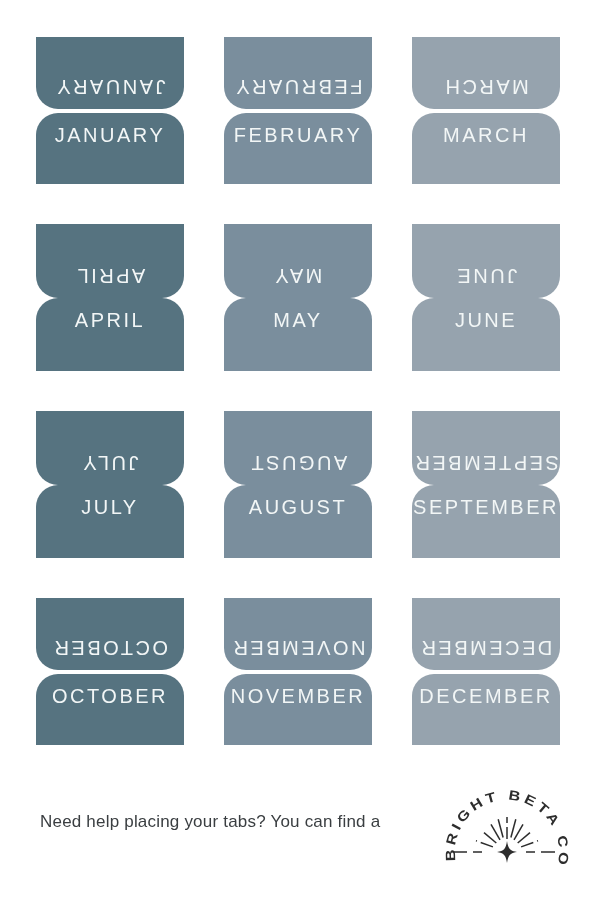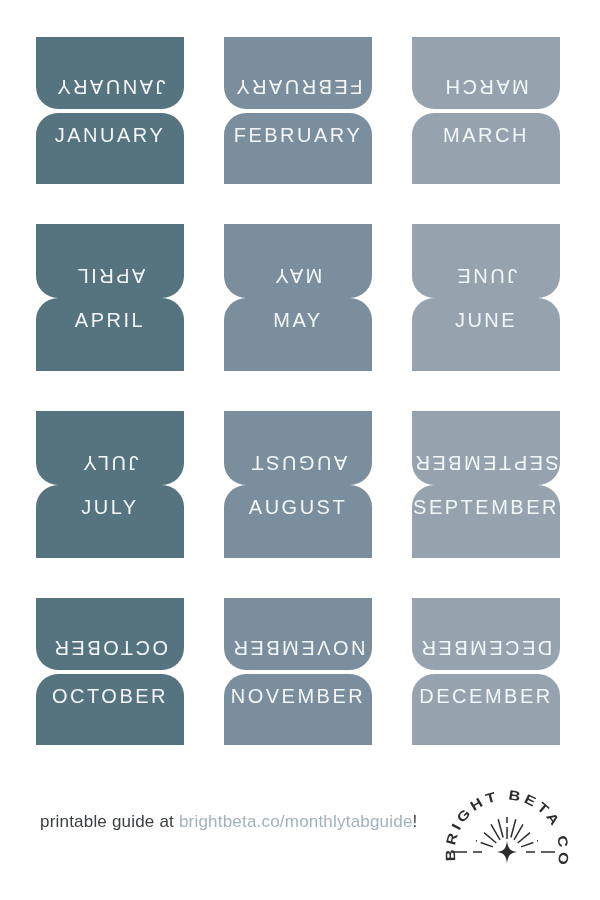--- a/index.html
+++ b/index.html
@@ -145,21 +145,21 @@
         <span class="label flipped">DECEMBER</span>
       </div>
     <div class="half bottom">
         <span class="label">DECEMBER</span>
       </div>
   </div>
 
 </div>
 
 <p class="footer-text" style="color: rgb(58, 62, 65);">
-  <span class="line"><span>printable guide at </span><a class="guide-link" style="color: rgb(161, 178, 188);">brightbeta.co/monthlytabguide</a><span>!</span></span>
+  <span class="line">Need help placing your tabs? You can find a</span>
 </p>
 
 <svg class="brand-logo" width="154" height="122" viewBox="0 0 154 122" xmlns="http://www.w3.org/2000/svg">
   <path id="arcPath" d="M 25.8 84 A 52 52 0 1 1 128.2 84" fill="none"></path>
   <text font-family="Liberation Sans, sans-serif" font-size="13.5" font-weight="700" letter-spacing="3" fill="#2D2D2D">
     <textPath href="#arcPath" textLength="196" lengthAdjust="spacingAndGlyphs">BRIGHT BETA CO.</textPath>
   </text>
   <g stroke="#2D2D2D" stroke-width="1.5" fill="none">
     <line x1="77" y1="62" x2="77" y2="40" stroke-dasharray="12 4 6"></line>
     <line x1="62.9" y1="69.9" x2="46" y2="63.7" stroke-dasharray="13 4 5"></line>

